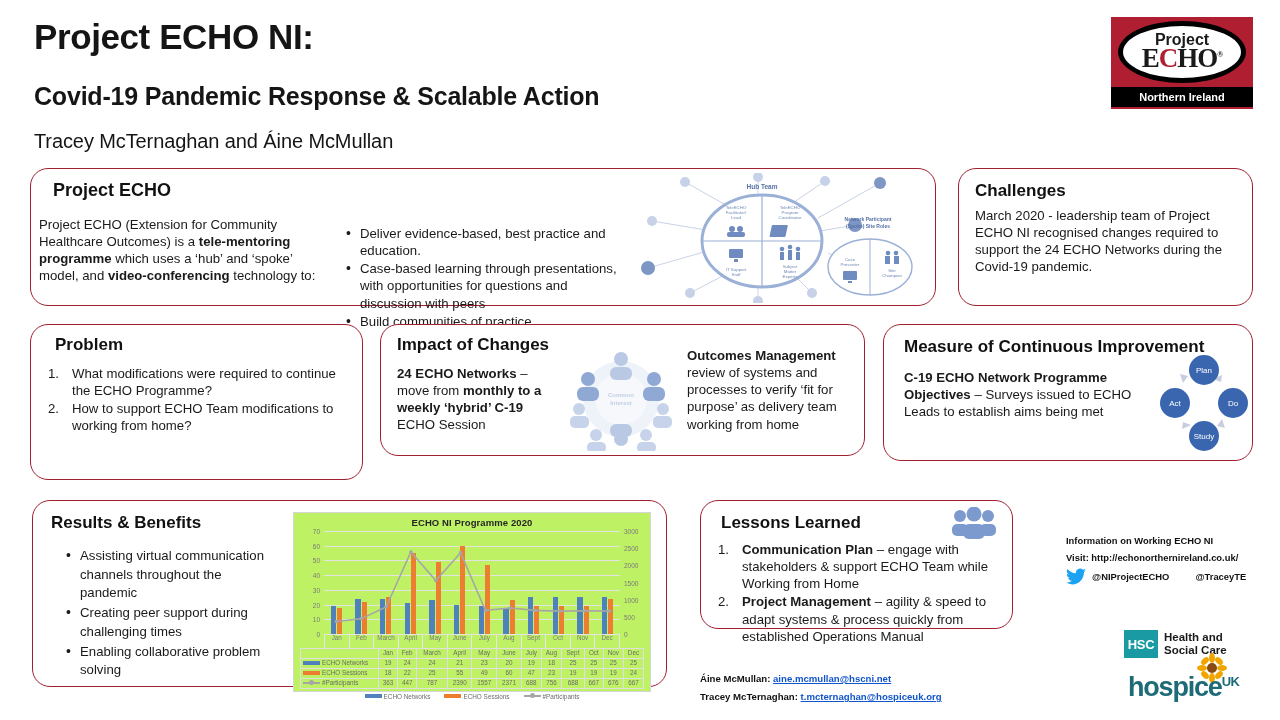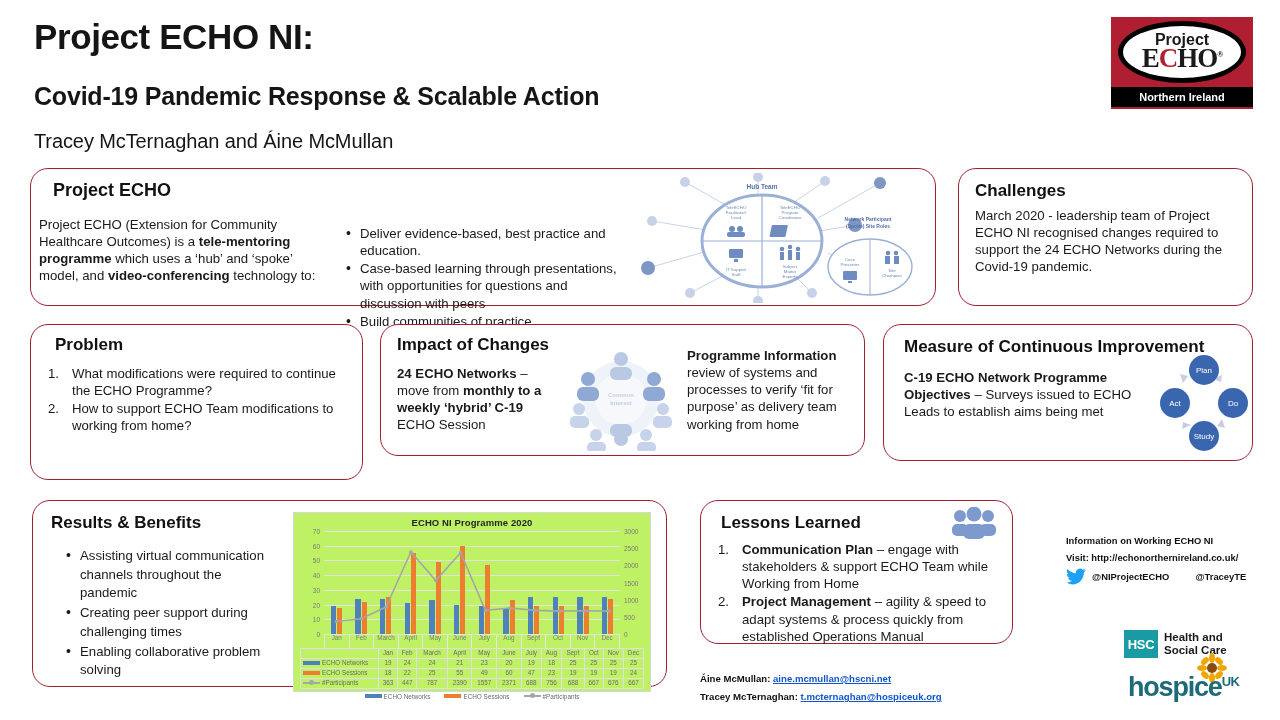--- a/index.html
+++ b/index.html
@@ -77,21 +77,21 @@
     counter-increment: n; content: counter(n) "."; position: absolute; left: 3px; top: 0;
   }
 
   
   #box-echo      { left: 30px;  top: 168px; width: 906px; height: 138px; }
   #box-challenges{ left: 958px; top: 168px; width: 295px; height: 138px; }
   #box-problem   { left: 30px;  top: 324px; width: 333px; height: 156px; }
   #box-impact    { left: 380px; top: 324px; width: 485px; height: 132px; }
   #box-measure   { left: 883px; top: 324px; width: 370px; height: 137px; }
   #box-results   { left: 32px;  top: 500px; width: 635px; height: 187px; }
-  #box-lessons   { left: 700px; top: 500px; width: 313px; height: 144px; }
+  #box-lessons   { left: 700px; top: 500px; width: 313px; height: 129px; }
 
   
   .hub-svg { position: absolute; right: 10px; top: 4px; }
 
   
   .chart-wrap {
     position: absolute; left: 260px; top: 11px;
     width: 358px; height: 180px;
     background: #bef264; border: 1px solid #d6d6d6;
   }
@@ -317,21 +317,21 @@
           <rect x="9" y="69" width="19" height="12" rx="5"></rect>
         <circle cx="102" cy="62" r="6"></circle>
           <rect x="92" y="69" width="19" height="12" rx="5"></rect>
         <circle cx="35" cy="88" r="6"></circle>
           <rect x="26" y="95" width="19" height="11" rx="5"></rect>
         <circle cx="85" cy="88" r="6"></circle>
           <rect x="76" y="95" width="19" height="11" rx="5"></rect>
       </g>
     </svg>
 
-    <div class="body-txt" id="impact-right" style="position:absolute;left:306px;top:22px;width:168px;"><b>Programme Information</b><span> review of  systems and processes to verify ‘fit for purpose’ as delivery team working  from home</span></div>
+    <div class="body-txt" id="impact-right" style="position:absolute;left:306px;top:22px;width:168px;"><b>Outcomes Management</b><span> review of  systems and processes to verify ‘fit for purpose’ as delivery team working  from home</span></div>
   </div>
 
   <div class="box" id="box-measure">
     <div class="box-title" style="position:absolute;left:20px;top:12px;font-size:17px;">Measure  of Continuous  Improvement</div>
     <div class="body-txt" id="measure-body" style="position:absolute;left:20px;top:44px;width:255px;"><b>C-19 ECHO Network Programme Objectives</b><span> – Surveys issued to ECHO Leads to establish aims being met</span></div>
     <svg style="position:absolute;left:275px;top:28px;" width="90" height="100" viewBox="0 0 90 100">
       <g fill="#c8cde0">
         <path d="M54 26 l9 -4 -1 7 z"></path>
           <path d="M63 66 l3 9 -8 -2 z"></path>
         <path d="M32 72 l-9 4 1 -7 z"></path>

